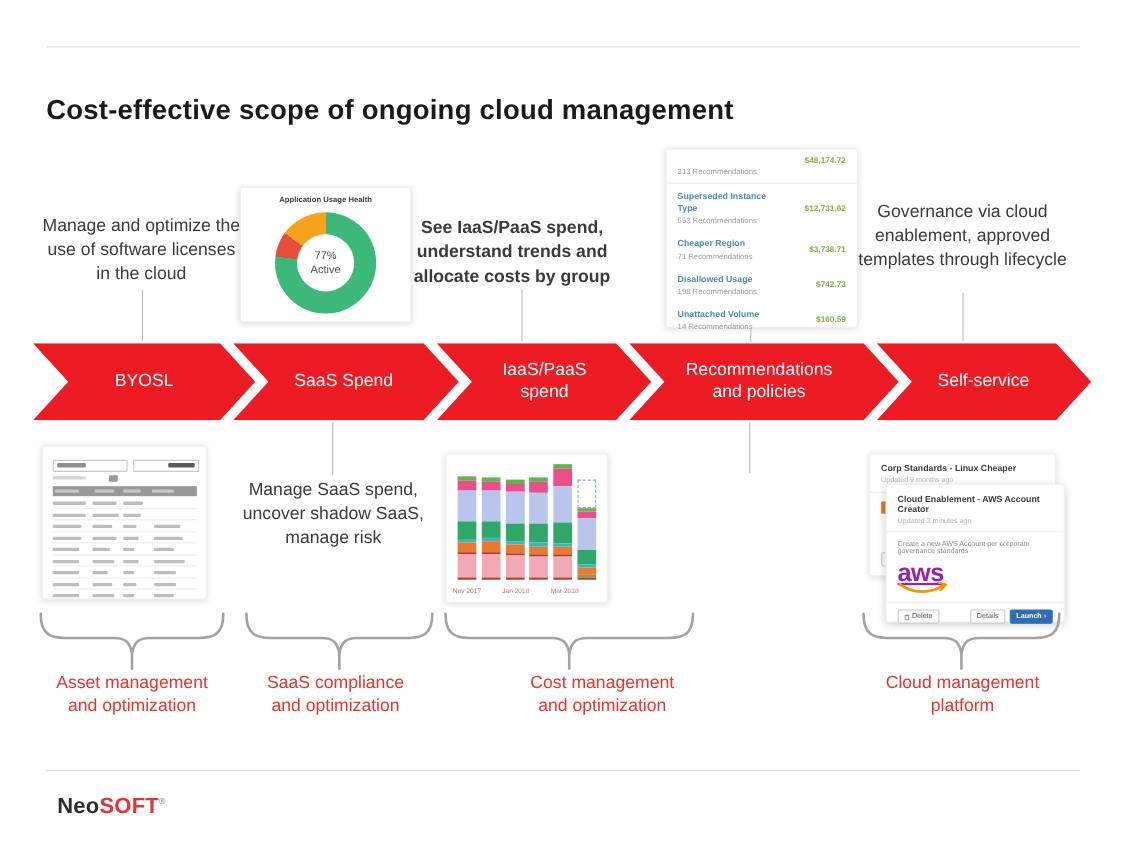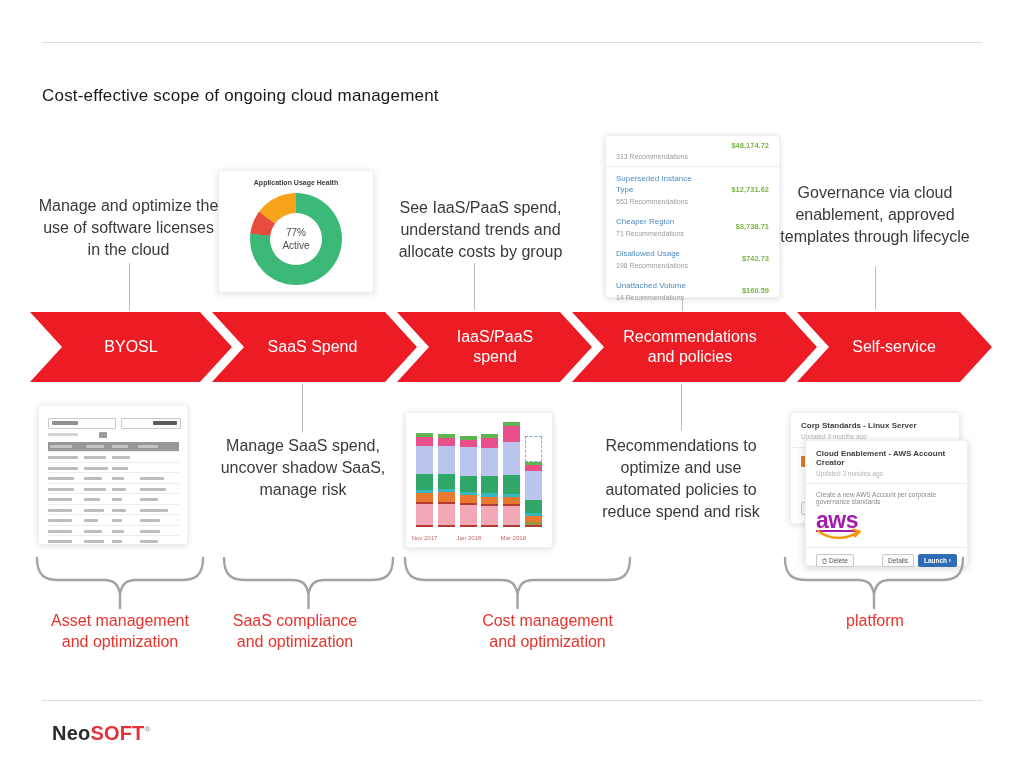--- a/index.html
+++ b/index.html
@@ -1,37 +1,37 @@
 <!DOCTYPE html>
 <html><head>
 <meta charset="utf-8">
 <style>
   html,body{margin:0;padding:0;background:#ffffff;}
   body{font-family:"Liberation Sans",sans-serif;}
   #canvas{position:relative;width:1024px;height:779px;background:#ffffff;overflow:hidden;}
   .abs{position:absolute;}
   .rule{height:1px;background:#dcdcdc;}
-  .title{font-size:17px;font-weight:400;color:#1a1a1a;letter-spacing:.2px;}
+  .title{font-size:25px;font-weight:700;color:#1a1a1a;letter-spacing:.2px;}
   .callout{font-size:16px;line-height:22px;color:#3a3a3a;text-align:center;}
   .connector{width:1px;background:#bbbbbb;}
   .card{background:#fff;border-radius:3px;box-shadow:0 1px 6px rgba(0,0,0,.14);border:1px solid #f0f0f0;box-sizing:border-box;}
   .stage-label{color:#fff;font-size:16px;line-height:20px;font-weight:500;text-align:center;display:flex;align-items:center;justify-content:center;}
   .cat-label{color:#e8332c;font-size:16px;line-height:21px;text-align:center;}
   .cat-label span{display:block;}
   
   .donut-title{font-size:7px;font-weight:700;color:#3c3c3c;text-align:center;margin-top:8px;}
   .donut{width:92px;height:92px;border-radius:50%;position:relative;margin:7px auto 0 auto;}
   .donut-hole{position:absolute;inset:20px;background:#fff;border-radius:50%;display:flex;flex-direction:column;align-items:center;justify-content:center;color:#4c4c4c;font-size:10px;line-height:13px;}
   
   .rec-top{display:flex;flex-direction:column;padding:5px 10px 6px 10px;border-bottom:1px solid #ececec;}
   .rec-top .val{align-self:flex-end;color:#7cb342;font-size:7.5px;font-weight:700;}
   .rec-top .cnt{align-self:flex-start;color:#9a9a9a;font-size:7px;margin-top:3px;}
   .rec-row{display:flex;justify-content:space-between;align-items:center;padding:6px 10px 5px 10px;}
   .rec-row .l{width:62%;}
-  .rec-row .t{color:#4d8ac0;font-size:8px;font-weight:400;line-height:11px;}
+  .rec-row .t{color:#4d8ac0;font-size:8px;font-weight:700;line-height:11px;}
   .rec-row .c{color:#9a9a9a;font-size:7px;margin-top:3px;}
   .rec-row .v{color:#7cb342;font-size:7.5px;font-weight:700;}
   
   .plot{position:absolute;left:10px;right:10px;top:10px;bottom:20px;display:flex;justify-content:space-between;align-items:flex-end;}
   .bar{display:flex;flex-direction:column-reverse;width:17px;}
   .bar .seg{width:100%;}
   .bar .dash{box-sizing:border-box;border:1px dashed #85a9d6;background:transparent;}
   .xlab{position:absolute;bottom:6px;font-size:6px;color:#c96a6a;transform:translateX(-50%);white-space:nowrap;}
   
   .thumb-filter{position:absolute;height:9px;border:1px solid #c9c9c9;border-radius:1px;background:#fdfdfd;}
@@ -56,21 +56,21 @@
 <body>
 
 <div id="canvas">
 
   <div class="abs rule" style="left:42px;top:42px;width:940px;"></div>
   <div class="abs rule" style="left:42px;top:700px;width:940px;"></div>
 
   <div class="abs title" style="left:42px;top:86px;">Cost-effective scope of ongoing cloud management</div>
 
   <div class="abs callout" style="left:36px;top:195px;width:185px;">Manage and optimize the use of software licenses in the cloud</div>
-  <div class="abs callout" style="left:388px;top:197px;width:185px;">See IaaS/PaaS spend, understand trends and allocate costs by group</div>
+  <div class="abs callout" style="left:373px;top:197px;width:185px;font-weight:bold;">See IaaS/PaaS spend, understand trends and allocate costs by group</div>
   <div class="abs callout" style="left:780px;top:182px;width:190px;">Governance via cloud enablement, approved templates through lifecycle</div>
 
   <div class="abs card" style="left:218px;top:170px;width:156px;height:123px;">
     <div class="donut-title">Application Usage Health</div>
     <div class="donut" id="donut" style="background: conic-gradient(rgb(60, 184, 120) 0%, rgb(60, 184, 120) 77%, rgb(231, 76, 60) 77%, rgb(231, 76, 60) 85%, rgb(247, 162, 27) 85%, rgb(247, 162, 27) 100%);">
       <div class="donut-hole">
         <span>77%</span>
         <span>Active</span>
       </div>
     </div>
@@ -127,21 +127,20 @@
     <polygon points="572,0 785,0 817,35 785,70 572,70 604,35" fill="#ed1b23"></polygon>
     <polygon points="797,0 960,0 992,35 960,70 797,70 829,35" fill="#ed1b23"></polygon>
   </svg>
   <div class="abs stage-label" style="left:66px;top:312px;width:130px;height:70px;">BYOSL</div>
   <div class="abs stage-label" style="left:235px;top:312px;width:155px;height:70px;">SaaS Spend</div>
   <div class="abs stage-label" style="left:449px;top:312px;width:92px;height:70px;">IaaS/PaaS spend</div>
   <div class="abs stage-label" style="left:610px;top:312px;width:160px;height:70px;">Recommendations and policies</div>
   <div class="abs stage-label" style="left:824px;top:312px;width:140px;height:70px;">Self-service</div>
 
   <div class="abs callout" style="left:212px;top:435px;width:182px;">Manage SaaS spend, uncover shadow SaaS, manage risk</div>
-  <div class="abs callout" style="left:586px;top:435px;width:190px;">Recommendations to optimize and use automated policies to reduce spend and risk</div>
 
   <div class="abs card" style="left:38px;top:405px;width:150px;height:140px;" id="table-thumb">
       <div class="thumb-filter" style="left: 9px; top: 12px; width: 66px;">
         <div class="fbar" style="left: 3px; width: 26px;"></div>
       </div>
       <div class="thumb-filter" style="left: 82px; top: 12px; width: 58px;">
         <div class="fbar" style="right: 3px; width: 24px; background: rgb(90, 90, 90);"></div>
       </div>
       <div class="" style="position: absolute; left: 9px; top: 27px; width: 30px; height: 3px; background: rgb(212, 212, 212); border-radius: 1px;"></div>
       <div class="" style="position: absolute; left: 60px; top: 26px; width: 8px; height: 6px; background: rgb(154, 154, 154); border-radius: 1px;"></div>
@@ -276,21 +275,21 @@
       </div>
     <div id="bar-xlabels">
         <div class="xlab" style="left: 18.5px;">Nov 2017</div>
         <div class="xlab" style="left: 62.9px;">Jan 2018</div>
         <div class="xlab" style="left: 107.3px;">Mar 2018</div>
       </div>
   </div>
 
   <div class="abs" style="left:788px;top:408px;width:182px;height:158px;">
     <div class="card abs" style="left:2px;top:4px;width:170px;height:112px;padding:8px 10px;">
-      <div class="aws-title">Corp Standards - Linux Server</div>
+      <div class="aws-title">Corp Standards - Linux Cheaper</div>
       <div class="aws-sub">Updated 9 months ago</div>
       <div style="height:1px;background:#ececec;margin:7px -10px 0 -10px;"></div>
       <div style="width:9px;height:11px;background:#e8792f;border-radius:1px;margin-top:8px;"></div>
       <div class="mini-btn abs" style="left:10px;bottom:8px;">
         <svg width="5" height="6" viewBox="0 0 5 6">
             <path d="M0.5,1.5 h4 M1,1.5 v4 h3 v-4 M2,0.5 h1" stroke="#777" stroke-width="0.7" fill="none"></path>
           </svg>
         <span>Delete</span>
       </div>
     </div>
@@ -331,29 +330,30 @@
       <path d="M2,2 C2,20 10,24 24,24 L98.5,24 C108.5,24 112.5,28 114.5,38 L114.5,52 M227,2 C227,20 219,24 205,24 L130.5,24 C120.5,24 116.5,28 114.5,38" fill="none" stroke="#a3a3a3" stroke-width="2.4" stroke-linecap="round"></path>
     </svg>
   <svg class="abs brace" style="left:783px;top:556px;" width="182" height="60">
       <path d="M2,2 C2,20 10,24 24,24 L75,24 C85,24 89,28 91,38 L91,52 M180,2 C180,20 172,24 158,24 L107,24 C97,24 93,28 91,38" fill="none" stroke="#a3a3a3" stroke-width="2.4" stroke-linecap="round"></path>
     </svg>
 
   <div class="abs cat-label" style="left:30px;top:610px;width:180px;">
     <span>Asset management</span>
       <span>and optimization</span>
   </div>
-  <div class="abs cat-label" style="left:205px;top:610px;width:180px;">
+  <div class="abs cat-label" style="left:215px;top:610px;width:180px;">
     <span>SaaS compliance</span>
       <span>and optimization</span>
   </div>
   <div class="abs cat-label" style="left:455px;top:610px;width:185px;">
     <span>Cost management</span>
       <span>and optimization</span>
   </div>
   <div class="abs cat-label" style="left:785px;top:610px;width:180px;">
+    <span>Cloud management</span>
       <span>platform</span>
   </div>
 
   <div class="abs brand" style="left:52px;top:722px;">
     <span class="neo">Neo</span><span class="soft">SOFT</span><span class="reg">®</span>
   </div>
 
 </div>
 
 </body></html>

